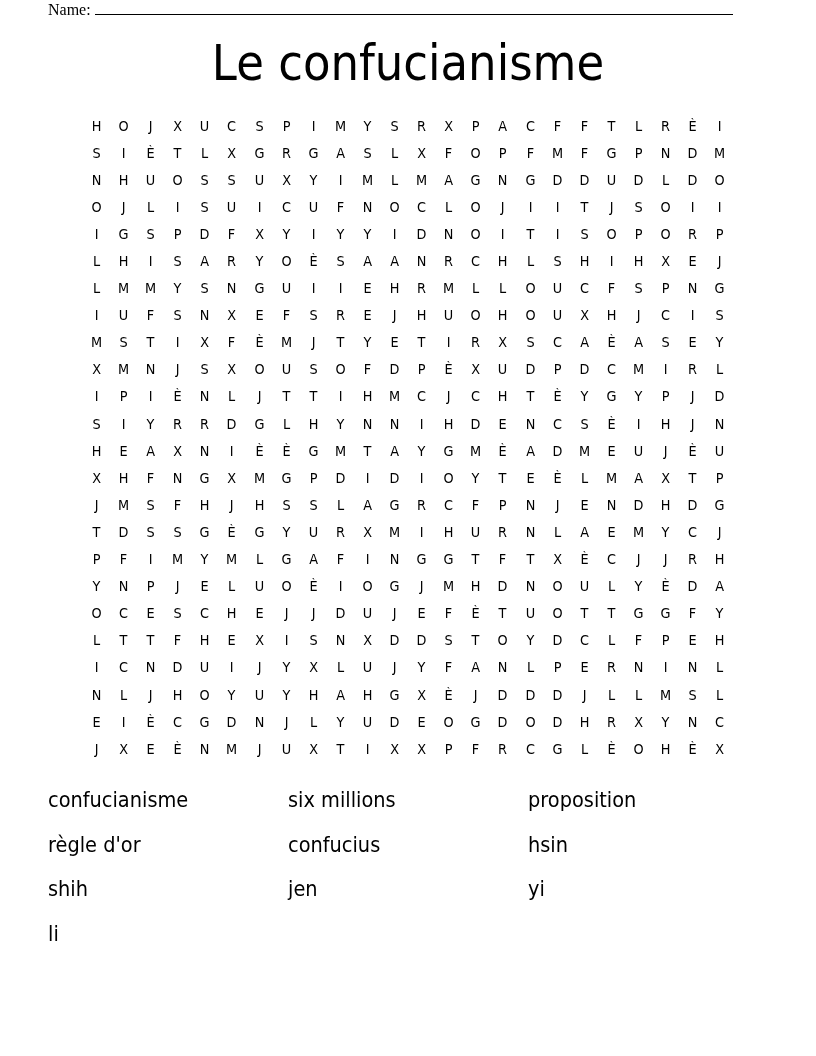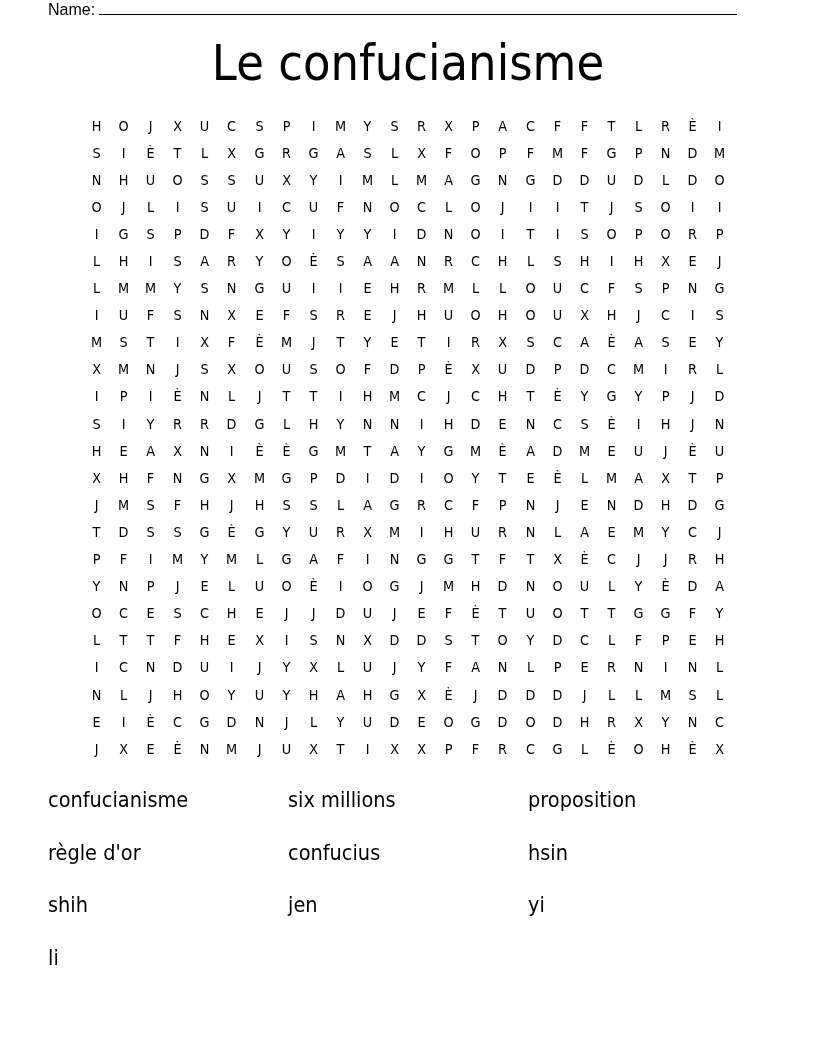--- a/index.html
+++ b/index.html
@@ -1,23 +1,23 @@
 <!DOCTYPE html>
 <html><head>
   <meta charset="utf-8">
   <style>
     html, body { margin: 0; padding: 0; background: #ffffff; }
     body { width: 816px; height: 1056px; position: relative; overflow: hidden; color: #000; }
-    .name-line { position: absolute; left: 48px; top: 0px; font-family: Liberation Sans, sans-serif; font-size: 16px; line-height: 18px; white-space: nowrap; }
+    .name-line { position: absolute; left: 48px; top: 0px; font-family: Liberation Serif, serif; font-size: 16px; line-height: 18px; white-space: nowrap; }
     .name-line .rule { display: inline-block; width: 638px; border-bottom: 1px solid #000; height: 14px; vertical-align: baseline; margin-left: 4px; }
     .title { position: absolute; left: 0; width: 816px; top: 30px; text-align: center; font-family: "DejaVu Sans", sans-serif; font-size: 50px; line-height: 66px; letter-spacing: 0px; transform: scaleX(0.9); }
     .grid { position: absolute; left: 83px; top: 112px; }
     .grid-row { display: flex; height: 27.1px; }
     .cell { width: 27.1px; height: 27.1px; display: flex; align-items: center; justify-content: center; font-family: "DejaVu Sans", sans-serif; font-size: 14px; transform: scaleX(0.92); }
-    .words { position: absolute; left: 48px; top: 778px; width: 720px; display: grid; grid-template-columns: 240px 240px 240px; row-gap: 8px; }
+    .words { position: absolute; left: 48px; top: 778px; width: 720px; display: grid; grid-template-columns: 240px 240px 240px; row-gap: 0; }
     .word { font-family: "DejaVu Sans", sans-serif; font-size: 22px; line-height: 44.5px; height: 44.5px; white-space: nowrap; transform-origin: left center; transform: scaleX(0.88); }
   </style>
 </head>
 <body>
 
 <div class="name-line">
   <span>Name:</span><span class="rule"></span>
 </div>
 
 <div class="title">Le confucianisme</div>

